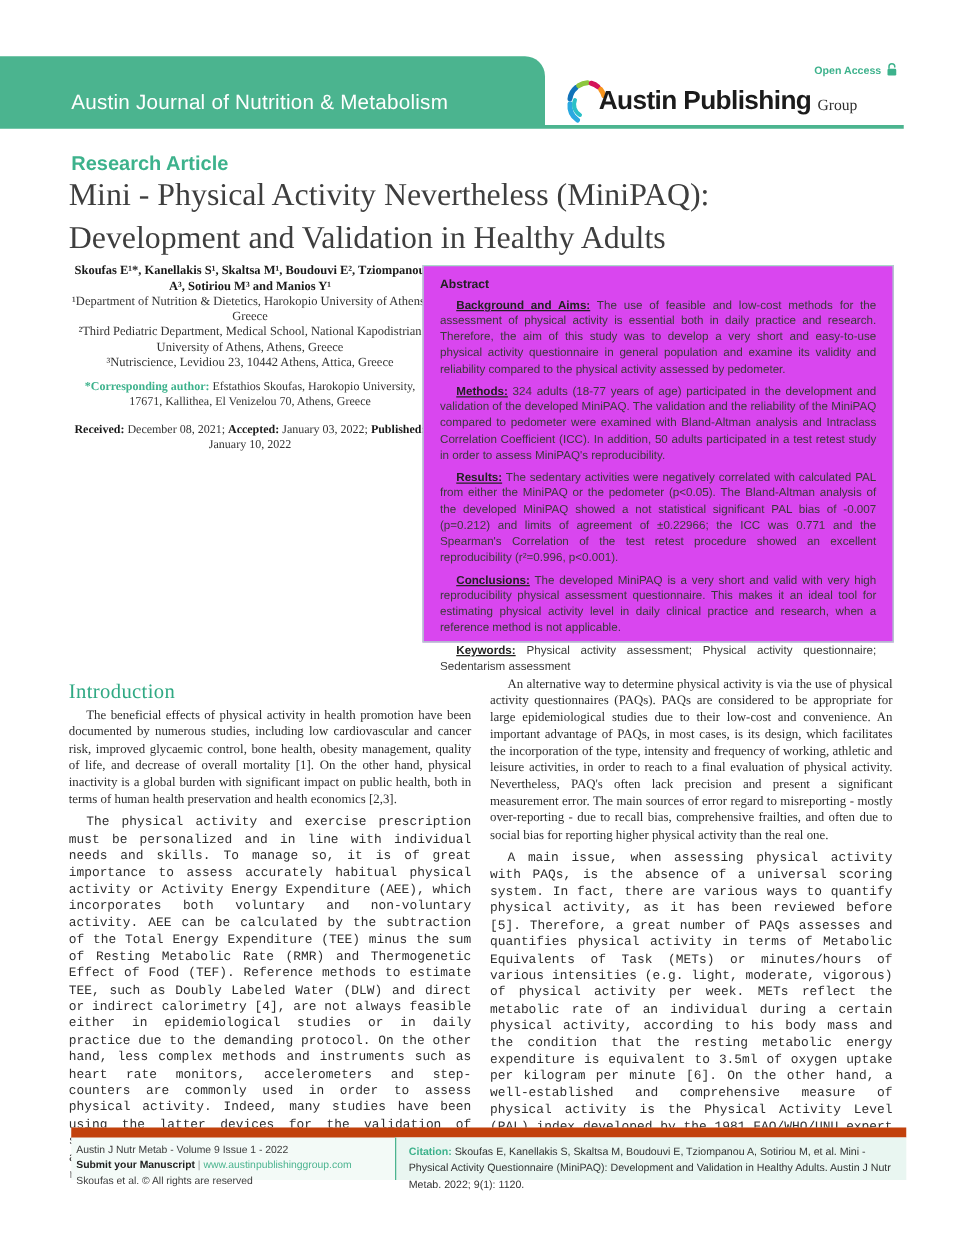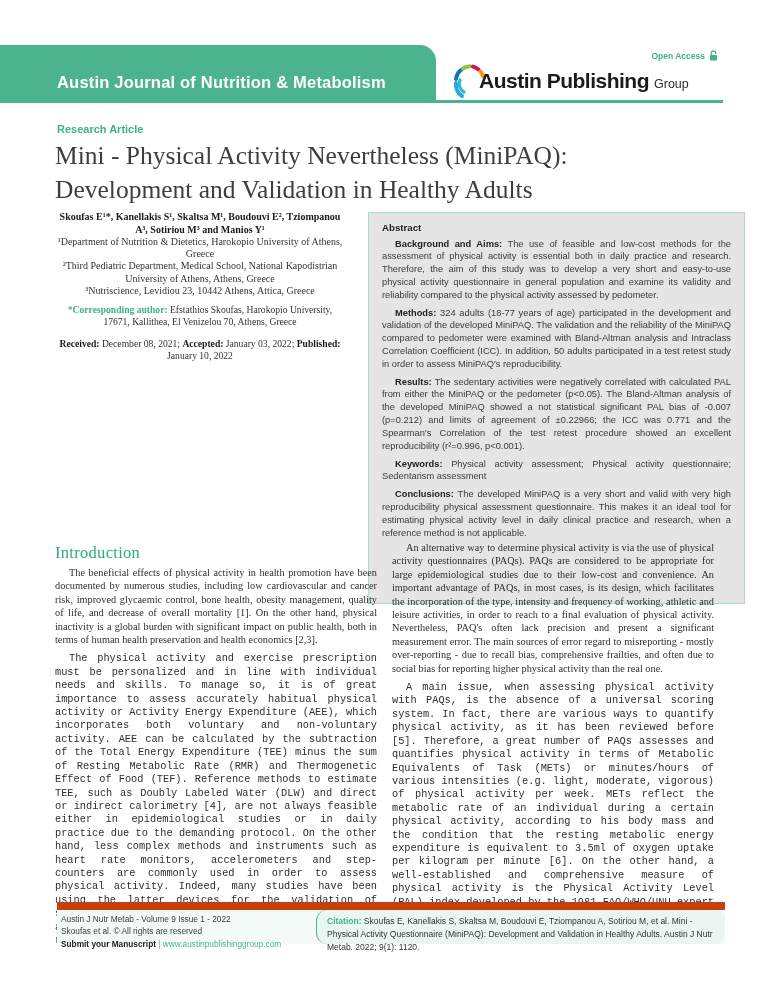--- a/index.html
+++ b/index.html
@@ -9,78 +9,78 @@
     font-family:"Liberation Serif", serif; overflow:hidden;
   }
 
   
   .banner {
     position:absolute; left:0; top:45px; width:436px; height:58px;
     background:#4bb48f; border-radius:0 16px 0 0;
     display:flex; align-items:center; padding-left:57px;
   }
   .banner-title {
-    font-family:"Liberation Sans", sans-serif; font-weight:bold;
+    font-family:"Liberation Sans", sans-serif; font-weight:normal;
     font-size:16.5px; color:#ffffff; letter-spacing:0.2px;margin-top:16px;
   }
   .open-access {
     position:absolute; top:50px; right:50px;
     display:flex; align-items:center; gap:4px;
     font-family:"Liberation Sans", sans-serif; font-weight:bold;
     font-size:8.5px; color:#3db28c; cursor:pointer;
   }
   .logo-row {
     position:absolute; left:452px; top:63px; width:272px; height:36px;
     display:flex; align-items:center; cursor:pointer;
   }
   .logo-text {
     font-family:"Liberation Sans", sans-serif; font-weight:bold;
     font-size:21px; color:#1b1b1b; letter-spacing:-0.5px; margin-left:-7px;
   }
   .logo-suffix {
-    font-family:Liberation Sans, sans-serif; font-size:12.5px;
+    font-family:Liberation Serif, serif; font-size:12.5px;
     color:#2e2e2e; margin-left:5px; margin-top:6px;
   }
   .logo-underline {
     position:absolute; left:436px; top:100px; width:287px; height:3px;
     background:#4bb48f;
   }
 
   
   .type-label {
     position:absolute; left:57px; top:123px;
     font-family:"Liberation Sans", sans-serif; font-weight:bold;
-    font-size:11px; color:#3db28c;
+    font-size:16px; color:#3db28c;
   }
   .article-title {
     position:absolute; left:55px; top:139px; width:650px;
     font-size:25.5px; line-height:34px; color:#3e3e3e; font-weight:normal;
   }
 
   
   .authors-block { position:absolute; left:55px; top:210px; width:290px; color:#333;text-align:center; }
   .authors-names { font-size:10px; font-weight:bold; color:#1a1a1a; line-height:13px; }
   .affiliation { font-size:10px; line-height:12.2px; color:#333; }
   .corresponding { margin-top:7px; font-size:9.6px; line-height:12.4px; color:#333; }
   .corresponding .lbl { color:#3db28c; font-weight:bold;margin-top:25px; }
   .dates { margin-top:9px; font-size:9.6px; line-height:12.4px; color:#333; }
   .dates .lbl { font-weight:bold; color:#1a1a1a; }
 
   
   .abstract-box {
-    position:absolute; left:338px; top:212px; width:377px; height:392px;
-    background:#e5e5e5; border:1px solid #a9dcc8; padding:9px 13px 6px 13px;
-    font-family:"Liberation Sans", sans-serif; color:#3a3a3a;margin-left:30px;
+    position:absolute; left:338px; top:212px; width:377px; height:302px;
+    background:#d946ef; border:1px solid #a9dcc8; padding:9px 13px 6px 13px;
+    font-family:"Liberation Sans", sans-serif; color:#3a3a3a;
   }
   .abstract-heading { font-size:9.7px; font-weight:bold; color:#222; }
   .abstract-box p {
     font-size:9.3px; line-height:12.9px; text-align:justify;
     text-indent:13px; margin-top:4.5px;
   }
-  .abstract-box p .lbl { font-weight:bold; color:#222; }
+  .abstract-box p .lbl { font-weight:bold; color:#222;text-decoration:underline; }
 
   
   .intro-heading {
     position:absolute; left:55px; top:543px;
     font-size:16.5px; font-weight:normal; color:#2fa983; letter-spacing:0.3px;
   }
   .col { position:absolute; width:322px; font-size:10.3px; line-height:13.4px;
          color:#2e2e2e; text-align:justify; }
   .col p { text-indent:14px; }
   .col p + p { margin-top:6px;font-family:Liberation Mono, monospace; }
@@ -94,21 +94,21 @@
     font-family:"Liberation Sans", sans-serif;
   }
   .footer-left { position:absolute; left:4px; top:3px; width:250px; }
   .footer-left .fl-line { font-size:8.3px; line-height:12.3px; color:#3c3c3c; }
   .footer-left .b { font-weight:bold; color:#222; }
   .footer-left .sep { color:#999; }
   .footer-left .link { color:#4bb48f; cursor:pointer; }
   .citation-box {
     position:absolute; left:259px; top:0; right:0; bottom:0;
     background:#e9f6f1; border-left:1.5px solid #4bb48f;
-    padding:5px 10px 0 10px; font-size:8.5px; line-height:13px; color:#333;border-radius:11px;
+    padding:5px 10px 0 10px; font-size:8.5px; line-height:13px; color:#333;
   }
   .citation-box .lbl { color:#3db28c; font-weight:bold; }
 
   svg { display:block; }
 </style>
 </head>
 <body>
 
 <div class="page">
 
@@ -152,44 +152,44 @@
     <div class="dates">
       <span class="lbl">Received:</span><span> December 08, 2021; </span><span class="lbl">Accepted:</span><span> January 03, 2022; </span><span class="lbl">Published:</span><span> January 10, 2022</span>
     </div>
   </div>
 
   <div class="abstract-box">
     <div class="abstract-heading">Abstract</div>
     <p><span class="lbl">Background and Aims:</span><span> The use of feasible and low-cost methods for the assessment of physical activity is essential both in daily practice and research. Therefore, the aim of this study was to develop a very short and easy-to-use physical activity questionnaire in general population and examine its validity and reliability compared to the physical activity assessed by pedometer.</span></p>
     <p><span class="lbl">Methods:</span><span> 324 adults (18-77 years of age) participated in the development and validation of the developed MiniPAQ. The validation and the reliability of the MiniPAQ compared to pedometer were examined with Bland-Altman analysis and Intraclass Correlation Coefficient (ICC). In addition, 50 adults participated in a test retest study in order to assess MiniPAQ's reproducibility.</span></p>
     <p><span class="lbl">Results:</span><span> The sedentary activities were negatively correlated with calculated PAL from either the MiniPAQ or the pedometer (p&lt;0.05). The Bland-Altman analysis of the developed MiniPAQ showed a not statistical significant PAL bias of -0.007 (p=0.212) and limits of agreement of ±0.22966; the ICC was 0.771 and the Spearman's Correlation of the test retest procedure showed an excellent reproducibility (r²=0.996, p&lt;0.001).</span></p>
+    <p><span class="lbl">Conclusions:</span><span> The developed MiniPAQ is a very short and valid with very high reproducibility physical assessment questionnaire. This makes it an ideal tool for estimating physical activity level in daily clinical practice and research, when a reference method is not applicable.</span></p>
     <p><span class="lbl">Keywords:</span><span> Physical activity assessment; Physical activity questionnaire; Sedentarism assessment</span></p>
-    <p><span class="lbl">Conclusions:</span><span> The developed MiniPAQ is a very short and valid with very high reproducibility physical assessment questionnaire. This makes it an ideal tool for estimating physical activity level in daily clinical practice and research, when a reference method is not applicable.</span></p>
   </div>
 
   <div class="intro-heading">Introduction</div>
 
   <div class="col col-left">
     <p>The beneficial effects of physical activity in health promotion have been documented by numerous studies, including low cardiovascular and cancer risk, improved glycaemic control, bone health, obesity management, quality of life, and decrease of overall mortality [1]. On the other hand, physical inactivity is a global burden with significant impact on public health, both in terms of human health preservation and health economics [2,3].</p>
     <p>The physical activity and exercise prescription must be personalized and in line with individual needs and skills. To manage so, it is of great importance to assess accurately habitual physical activity or Activity Energy Expenditure (AEE), which incorporates both voluntary and non-voluntary activity. AEE can be calculated by the subtraction of the Total Energy Expenditure (TEE) minus the sum of Resting Metabolic Rate (RMR) and Thermogenetic Effect of Food (TEF). Reference methods to estimate TEE, such as Doubly Labeled Water (DLW) and direct or indirect calorimetry [4], are not always feasible either in epidemiological studies or in daily practice due to the demanding protocol. On the other hand, less complex methods and instruments such as heart rate monitors, accelerometers and step-counters are commonly used in order to assess physical activity. Indeed, many studies have been using the latter devices for the validation of simpler methods to evaluate physical activity such as questionnaires and 24hour physical activity recalls.</p>
   </div>
 
   <div class="col col-right">
     <p>An alternative way to determine physical activity is via the use of physical activity questionnaires (PAQs). PAQs are considered to be appropriate for large epidemiological studies due to their low-cost and convenience. An important advantage of PAQs, in most cases, is its design, which facilitates the incorporation of the type, intensity and frequency of working, athletic and leisure activities, in order to reach to a final evaluation of physical activity. Nevertheless, PAQ's often lack precision and present a significant measurement error. The main sources of error regard to misreporting - mostly over-reporting - due to recall bias, comprehensive frailties, and often due to social bias for reporting higher physical activity than the real one.</p>
     <p>A main issue, when assessing physical activity with PAQs, is the absence of a universal scoring system. In fact, there are various ways to quantify physical activity, as it has been reviewed before [5]. Therefore, a great number of PAQs assesses and quantifies physical activity in terms of Metabolic Equivalents of Task (METs) or minutes/hours of various intensities (e.g. light, moderate, vigorous) of physical activity per week. METs reflect the metabolic rate of an individual during a certain physical activity, according to his body mass and the condition that the resting metabolic energy expenditure is equivalent to 3.5ml of oxygen uptake per kilogram per minute [6]. On the other hand, a well-established and comprehensive measure of physical activity is the Physical Activity Level (PAL) index developed by the 1981 FAO/WHO/UNU expert consultation [7]. PAL describes the energy cost of physical performance, additionally to the Basic</p>
   </div>
 
   <div class="footer">
     <div class="footer-left">
       <div class="fl-line">Austin J Nutr Metab - Volume 9 Issue 1 - 2022</div>
-      <div class="fl-line">Skoufas et al. © All rights are reserved</div>
       <div class="fl-line">
         <span class="b">Submit your Manuscript</span>
         <span class="sep">|</span>
         <span class="link">www.austinpublishinggroup.com</span>
       </div>
+      <div class="fl-line">Skoufas et al. © All rights are reserved</div>
     </div>
     <div class="citation-box">
       <span class="lbl">Citation:</span><span> Skoufas E, Kanellakis S, Skaltsa M, Boudouvi E, Tziompanou A, Sotiriou M, et al. Mini - Physical Activity Questionnaire (MiniPAQ): Development and Validation in Healthy Adults. Austin J Nutr Metab. 2022; 9(1): 1120.</span>
     </div>
   </div>
 
 </div>
 
 </body></html>

